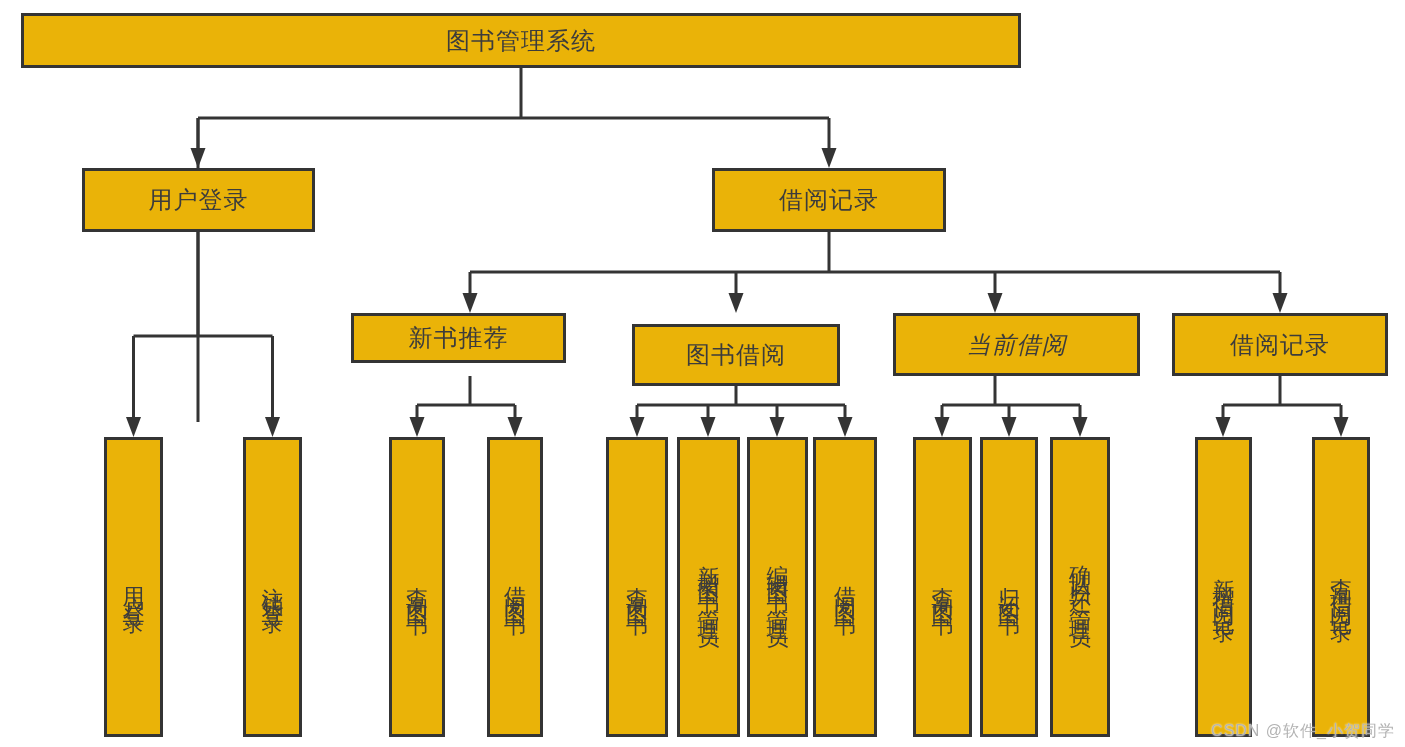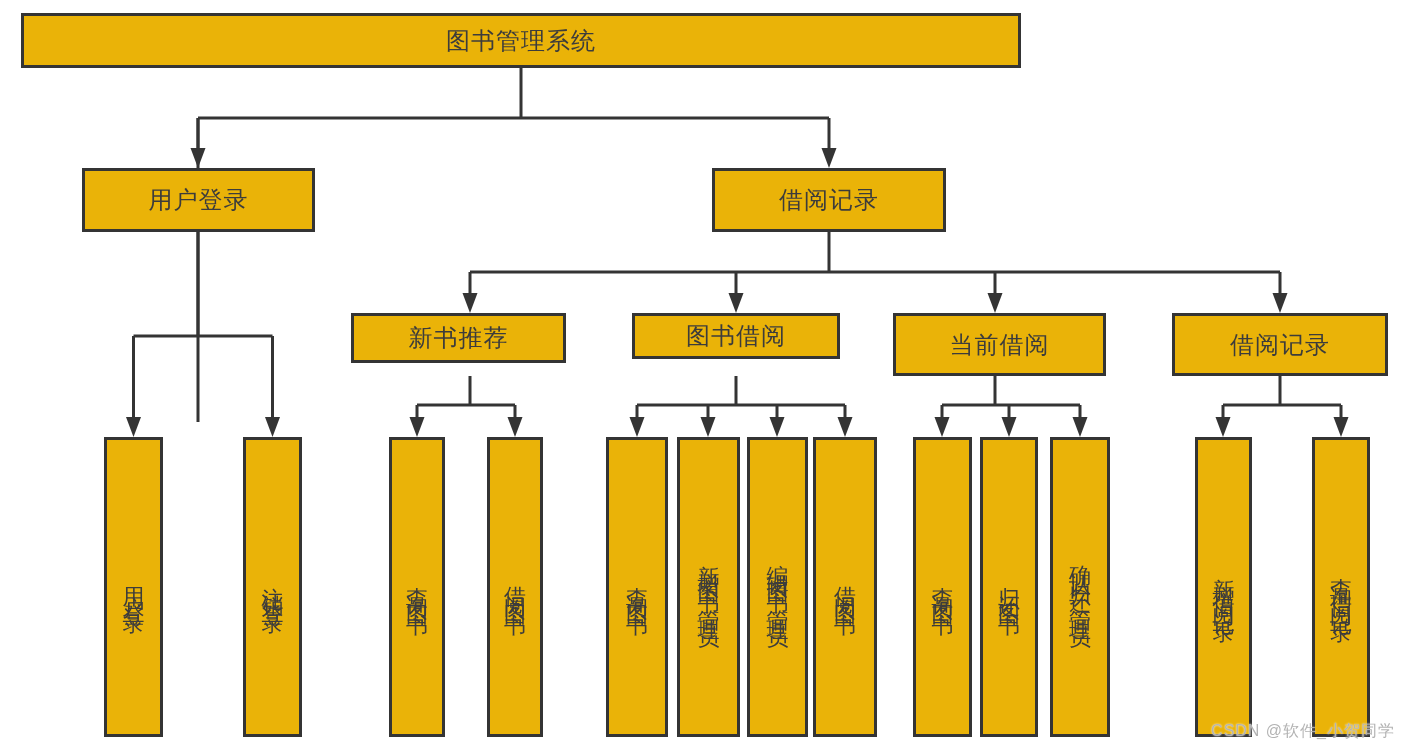--- a/index.html
+++ b/index.html
@@ -32,22 +32,22 @@
     line-height:1;
     top:437px;height:300px;
   }
   
   #n-root{left:21px;top:13px;width:1000px;height:55px;}
   
   #n-login-branch{left:82px;top:168px;width:233px;height:64px;}
   #n-mgmt-branch{left:712px;top:168px;width:234px;height:64px;}
   
   #n-newrec{left:351px;top:313px;width:215px;height:50px;}
-  #n-borrow{left:632px;top:313px;width:208px;height:46px;}
-  #n-current{left:893px;top:313px;width:213px;height:63px;}
+  #n-borrow{left:632px;top:324px;width:208px;height:62px;}
+  #n-current{left:893px;top:313px;width:247px;height:63px;font-style:italic;}
   #n-records{left:1172px;top:313px;width:216px;height:63px;}
   
   #n-login{left:104px;width:59px;}
   #n-logout{left:243px;width:59px;}
   #n-rec-query{left:389px;width:56px;}
   #n-rec-borrow{left:487px;width:56px;}
   #n-bb-query{left:606px;width:62px;}
   #n-bb-add{left:677px;width:63px;}
   #n-bb-edit{left:747px;width:61px;}
   #n-bb-borrow{left:813px;width:64px;}

